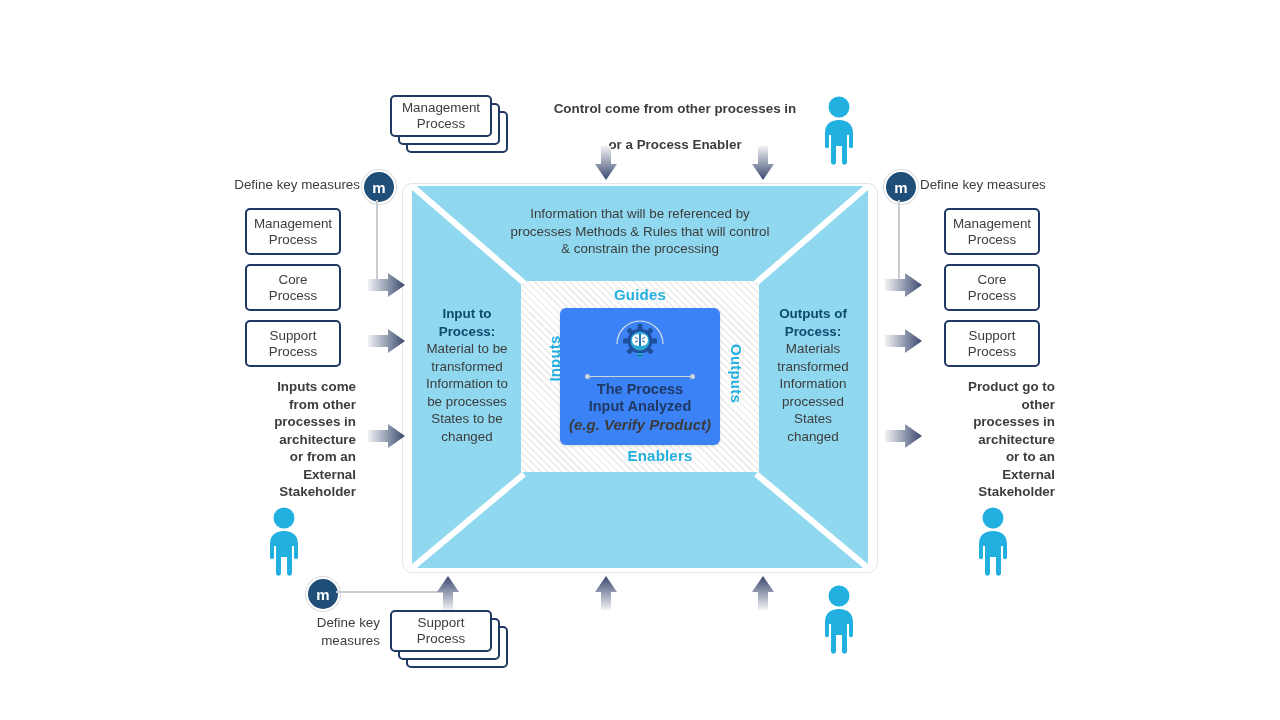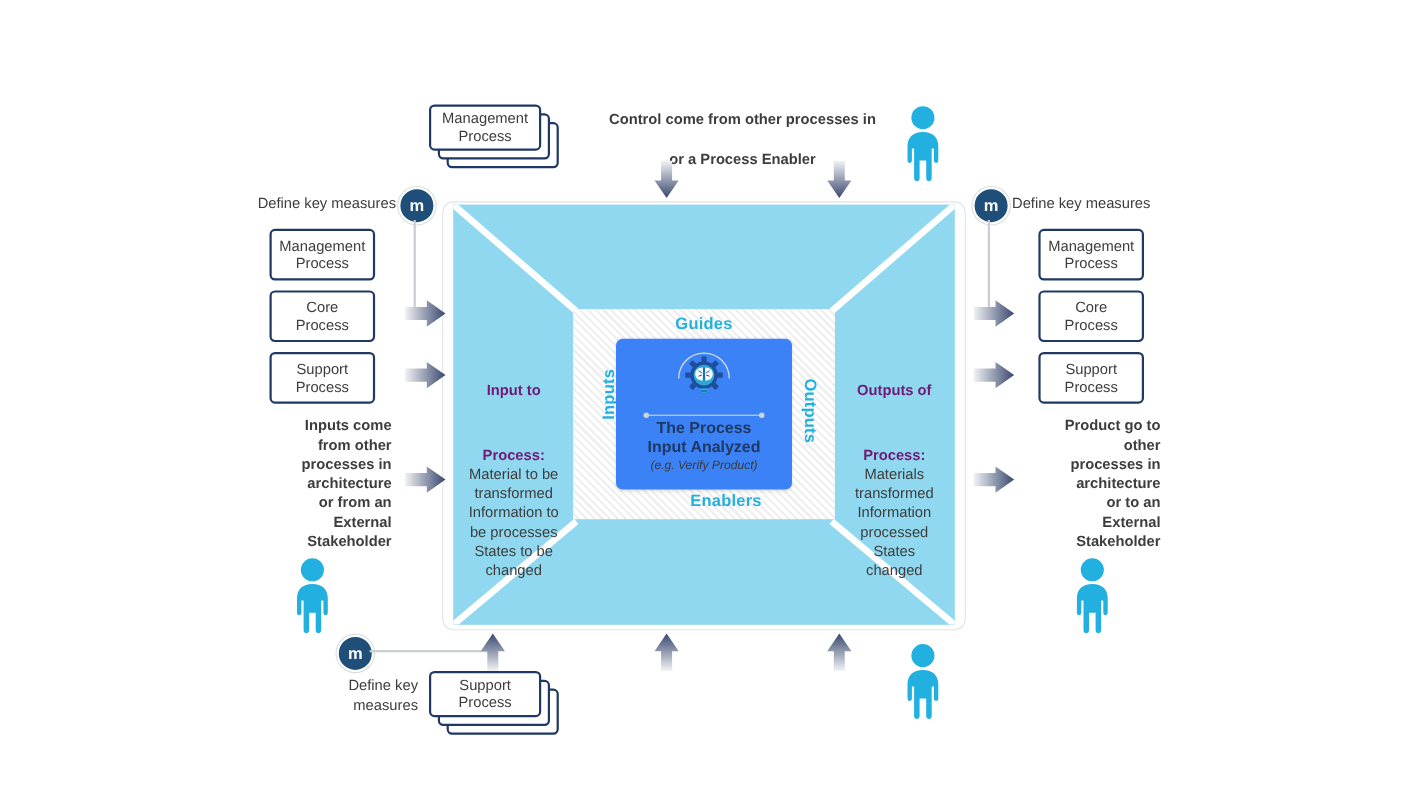--- a/index.html
+++ b/index.html
@@ -36,22 +36,23 @@
     background:#3b82f6;border-radius:6px;
     box-shadow:0 1px 3px rgba(0,0,0,.13);
     display:flex;flex-direction:column;align-items:center;
     box-sizing:border-box;padding-top:8px;
   }
   .core-title{
     font-size:14.5px;font-weight:bold;color:#1f3864;line-height:17px;
     text-align:center;margin-top:4px;
   }
   .core-sub{
-    font-size:11px;font-style:italic;color:#3b3b3b;text-align:center;
+    font-size:15px;font-style:italic;color:#3b3b3b;text-align:center;
     margin-top:1px;
+    font-weight:bold;
   }
   .core-rule{
     width:106px;height:1px;background:#cfd3d6;margin-top:4px;position:relative;
   }
   .core-rule:before,.core-rule:after{
     content:"";position:absolute;top:-2px;width:5px;height:5px;border-radius:50%;
     background:#cfd3d6;
   }
   .core-rule:before{left:-2px}
   .core-rule:after{right:-2px}
@@ -71,21 +72,21 @@
     left:706px;top:365px;width:60px;text-align:center;
     transform:rotate(90deg);transform-origin:center center;
   }
 
   
   .trap-text{position:absolute;text-align:center;color:#3d3d3d;font-size:13.4px;line-height:17.5px;}
   #top-text{left:455px;top:205px;width:370px;}
   #bottom-text{left:470px;top:491px;width:340px;}
   #left-text{left:412px;top:305px;width:110px;}
   #right-text{left:758px;top:305px;width:110px;}
-  .trap-head{font-weight:bold;color:#701a75;display:block;margin-top:41px;}
+  .trap-head{font-weight:bold;color:#0c4a6e;display:block;}
 
   
   .stack{position:absolute;}
   .stack .lay{
     position:absolute;background:#ffffff;border:2.5px solid #1f3864;
     border-radius:5px;box-sizing:border-box;
   }
   .stack .lay.l3{left:16px;top:16px;}
   .stack .lay.l2{left:8px;top:8px;}
   .stack .lay.l1{left:0;top:0;display:flex;align-items:center;justify-content:center;}
@@ -198,20 +199,25 @@
       </svg>
     </span>
     <div class="core-rule"></div>
     <div class="core-title">
       <span>The Process</span><br>
       <span>Input Analyzed</span>
     </div>
     <div class="core-sub">(e.g. Verify Product)</div>
   </div>
 
+  <div class="trap-text" id="top-text">
+    <span>Information that will be referenced by</span><br>
+    <span>processes Methods &amp; Rules that will control</span><br>
+    <span>&amp; constrain the processing</span>
+  </div>
 
 
   <div class="trap-text" id="left-text">
     <span class="trap-head">Input to</span>
     <span class="trap-head">Process:</span>
     <span>Material to be</span><br>
     <span>transformed</span><br>
     <span>Information to</span><br>
     <span>be processes</span><br>
     <span>States to be</span><br>

